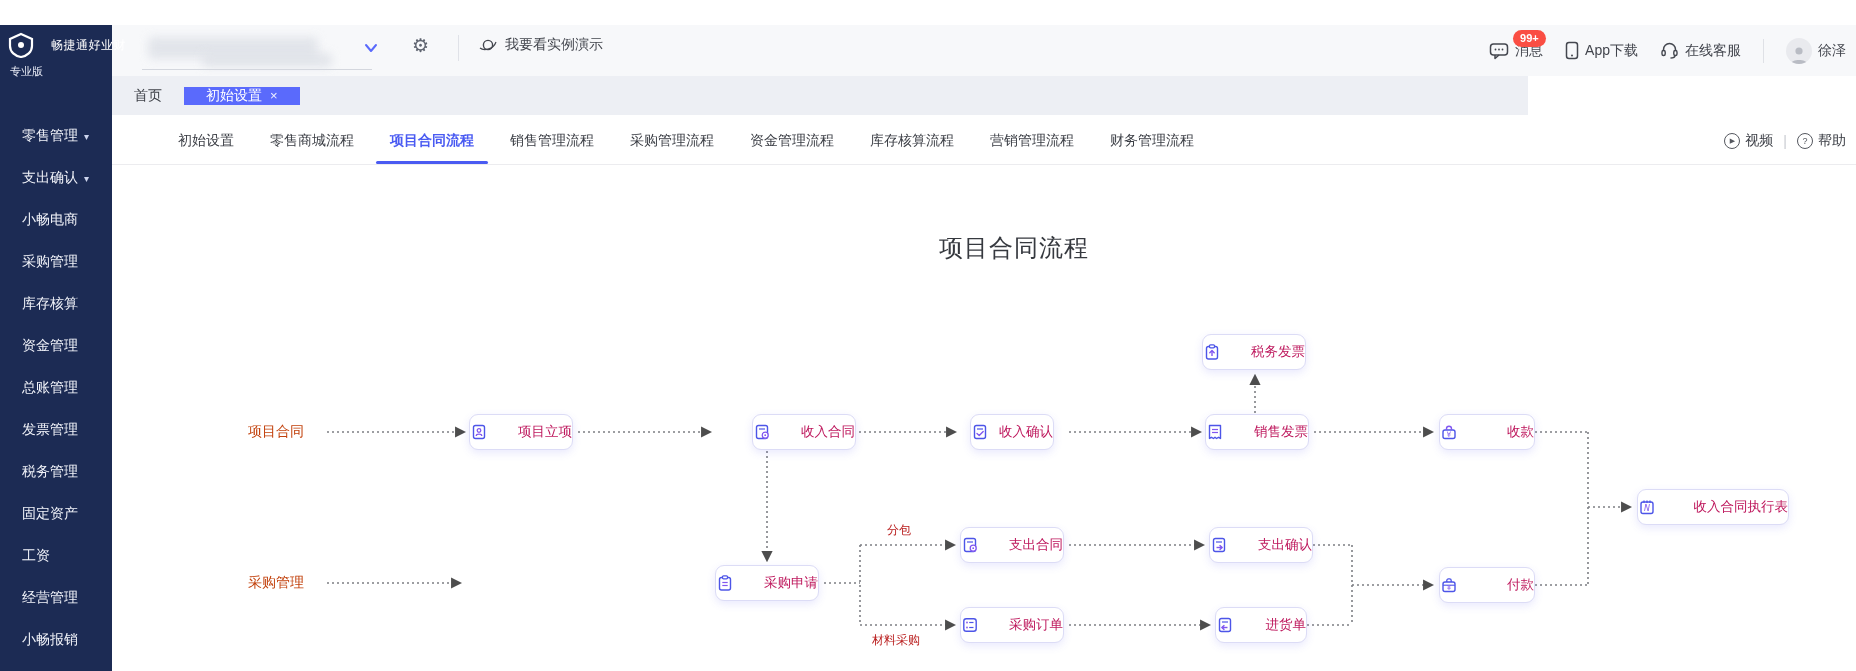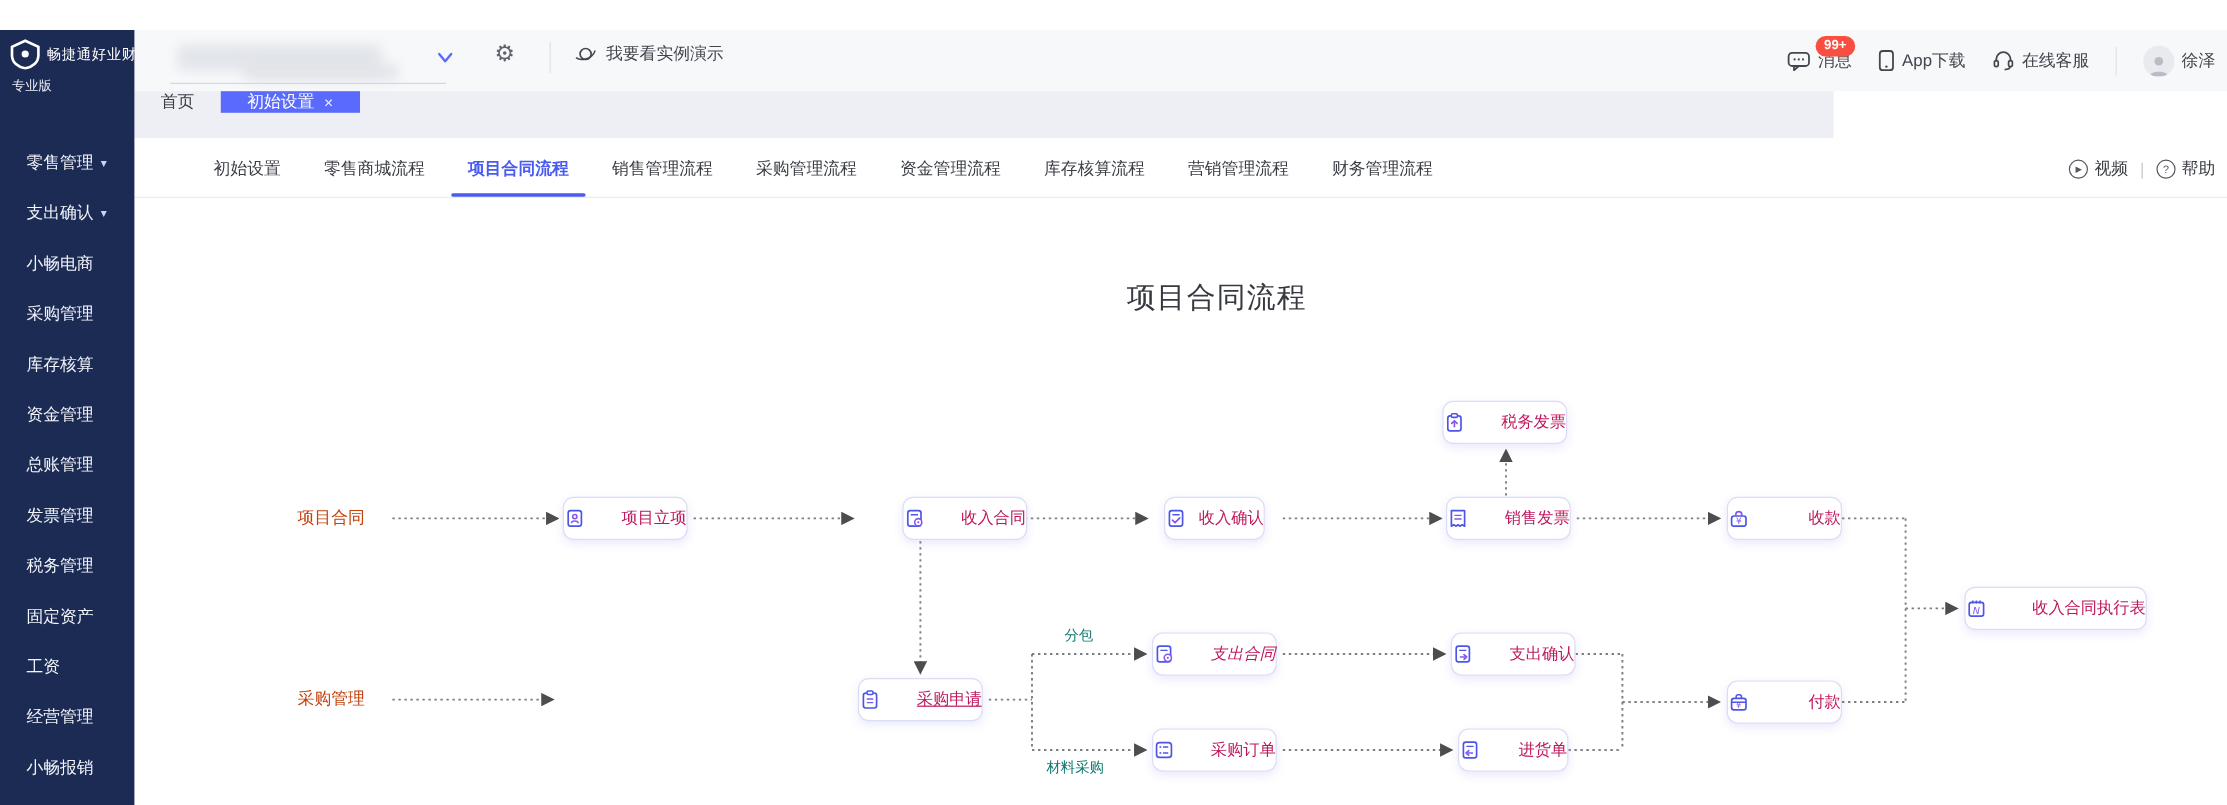--- a/index.html
+++ b/index.html
@@ -4,21 +4,21 @@
 <style>
   * { margin:0; padding:0; box-sizing:border-box; }
   html,body { width:1856px; height:671px; overflow:hidden; background:#fff;
     font-family:"Liberation Sans","DejaVu Sans",sans-serif; }
   .app { position:relative; width:1856px; height:671px; background:#fff; }
 
   
   .sidebar { position:absolute; left:0; top:25px; width:112px; height:646px;
     background:#1c2b54; color:#fff; z-index:5; }
   .logo-block { position:relative; height:66px; padding:7px 8px 0 8px; }
-  .logo-row { display:flex; align-items:center; gap:5px; }
+  .logo-row { display:flex; align-items:center; gap:17px; }
   .logo-mark { width:26px; height:26px; flex:0 0 26px; }
   .logo-name { font-size:12px; color:#fff; white-space:nowrap; letter-spacing:0.5px; }
   .logo-edition { font-size:11px; color:#e8ebf5; margin-top:6px; padding-left:2px; }
   .side-menu { position:absolute; top:90px; left:0; width:112px; }
   .side-item { height:42px; display:flex; align-items:center; padding-left:22px;
     font-size:14px; color:#f2f4fa; cursor:pointer; white-space:nowrap; }
   .side-item .caret { font-size:10px; margin-left:6px; color:#cdd5ee; }
 
   
   .topbar { position:absolute; left:112px; top:25px; width:1744px; height:51px;
@@ -37,21 +37,21 @@
     cursor:pointer; white-space:nowrap; }
   .badge { position:absolute; top:-12px; left:24px; background:#fa4e43; color:#fff; font-size:11px;
     line-height:1; padding:3px 7px; border-radius:9px; font-weight:bold; }
   .tr-divider { height:24px; border-left:1px solid #dfe1e6; }
   .avatar { width:26px; height:26px; border-radius:50%; background:#e9eaee; display:flex;
     align-items:flex-end; justify-content:center; overflow:hidden; }
   .user-item { width:64px; overflow:hidden; }
 
   
   .primetabs { position:absolute; left:112px; top:76px; width:1416px; height:39px;
-    background:#edeff4; display:flex; align-items:flex-start; }
+    background:#edeff4; display:flex; align-items:center; }
   .ptab { display:flex; align-items:center; gap:8px; padding:0 22px; font-size:14px; color:#3c3f46;
     cursor:pointer; }
   .ptab.active { background:#5a6afc; color:#fff; }
   .ptab .x { font-size:13px; opacity:.9; cursor:pointer; }
 
   
   .worktabs { position:absolute; left:112px; top:115px; width:1744px; height:50px; background:#fff;
     border-bottom:1px solid #ececef; display:flex; align-items:flex-end; padding:0 10px 0 48px; }
   .wtab { font-size:14px; color:#3a3d44; padding:0 18px 14px 18px; cursor:pointer; position:relative;
     white-space:nowrap; }
@@ -69,21 +69,21 @@
   .canvas { position:absolute; left:112px; top:165px; width:1744px; height:506px; background:#fff; }
   .flow-title { position:absolute; left:902px; top:83px; transform:translate(-50%,-50%);
     font-size:24px; font-weight:500; color:#36393f; letter-spacing:1px; white-space:nowrap; }
   .edges-svg { position:absolute; left:0; top:0; width:1744px; height:506px; }
   .flow-node { position:absolute; transform:translate(-50%,-50%); height:36px; background:#fff;
     border:1px solid #dcdcf6; border-radius:9px; box-shadow:0 3px 8px rgba(99,102,241,.14);
     display:flex; align-items:center; justify-content:space-between; gap:7px; font-size:13.5px; color:#be185d;
     cursor:pointer; white-space:nowrap; }
   .row-label { position:absolute; transform:translate(0,-50%); font-size:14px; color:#c2410c;
     white-space:nowrap; }
-  .edge-label { position:absolute; transform:translate(-50%,-50%); font-size:12px; color:#0f766e;
+  .edge-label { position:absolute; transform:translate(-50%,-50%); font-size:12px; color:#b91c1c;
     background:#fff; padding:0 3px; white-space:nowrap; }
 </style>
 </head>
 <body>
 
 <div class="app">
 
   <div class="sidebar">
     <div class="logo-block">
       <div class="logo-row">
@@ -319,30 +319,30 @@
         <div class="flow-node" style="left: 1601px; top: 342px; width: 152px;">
           <svg width="18" height="18" viewBox="0 0 18 18">
             <rect x="3" y="4" width="12" height="11.5" rx="2" fill="none" stroke="#4d55e8" stroke-width="1.4"></rect>
             <line x1="6" y1="2.5" x2="6" y2="5" stroke="#4d55e8" stroke-width="1.3"></line>
             <line x1="9" y1="2.5" x2="9" y2="5" stroke="#4d55e8" stroke-width="1.3"></line>
             <line x1="12" y1="2.5" x2="12" y2="5" stroke="#4d55e8" stroke-width="1.3"></line>
             <text x="9" y="13.4" text-anchor="middle" font-size="8" fill="#8257f0" font-family="DejaVu Sans" font-style="italic">N</text>
           </svg>
           <span>收入合同执行表</span>
         </div>
-        <div class="flow-node" style="left: 655px; top: 418px; width: 104px; text-decoration: underline;">
+        <div class="flow-node" style="left: 655px; top: 418px; width: 104px;">
           <svg width="18" height="18" viewBox="0 0 18 18">
             <rect x="3.5" y="3.5" width="11" height="12.5" rx="2" fill="none" stroke="#4d55e8" stroke-width="1.4"></rect>
             <rect x="6.5" y="1.8" width="5" height="3" rx="1" fill="#fff" stroke="#4d55e8" stroke-width="1.3"></rect>
             <line x1="6.3" y1="8.5" x2="11.7" y2="8.5" stroke="#8257f0" stroke-width="1.2"></line>
             <line x1="6.3" y1="11.5" x2="11.7" y2="11.5" stroke="#8257f0" stroke-width="1.2"></line>
           </svg>
           <span>采购申请</span>
         </div>
-        <div class="flow-node" style="left: 900px; top: 380px; width: 104px; font-style: italic;">
+        <div class="flow-node" style="left: 900px; top: 380px; width: 104px;">
           <svg width="18" height="18" viewBox="0 0 18 18">
             <rect x="3.5" y="2.5" width="11" height="13" rx="2" fill="none" stroke="#4d55e8" stroke-width="1.4"></rect>
             <line x1="6" y1="6" x2="12" y2="6" stroke="#4d55e8" stroke-width="1.2"></line>
             <circle cx="12.2" cy="12.2" r="3" fill="#fff" stroke="#8257f0" stroke-width="1.3"></circle>
             <circle cx="12.2" cy="12.2" r="0.9" fill="#8257f0"></circle>
           </svg>
           <span>支出合同</span>
         </div>
         <div class="flow-node" style="left: 1149px; top: 380px; width: 104px;">
           <svg width="18" height="18" viewBox="0 0 18 18">

